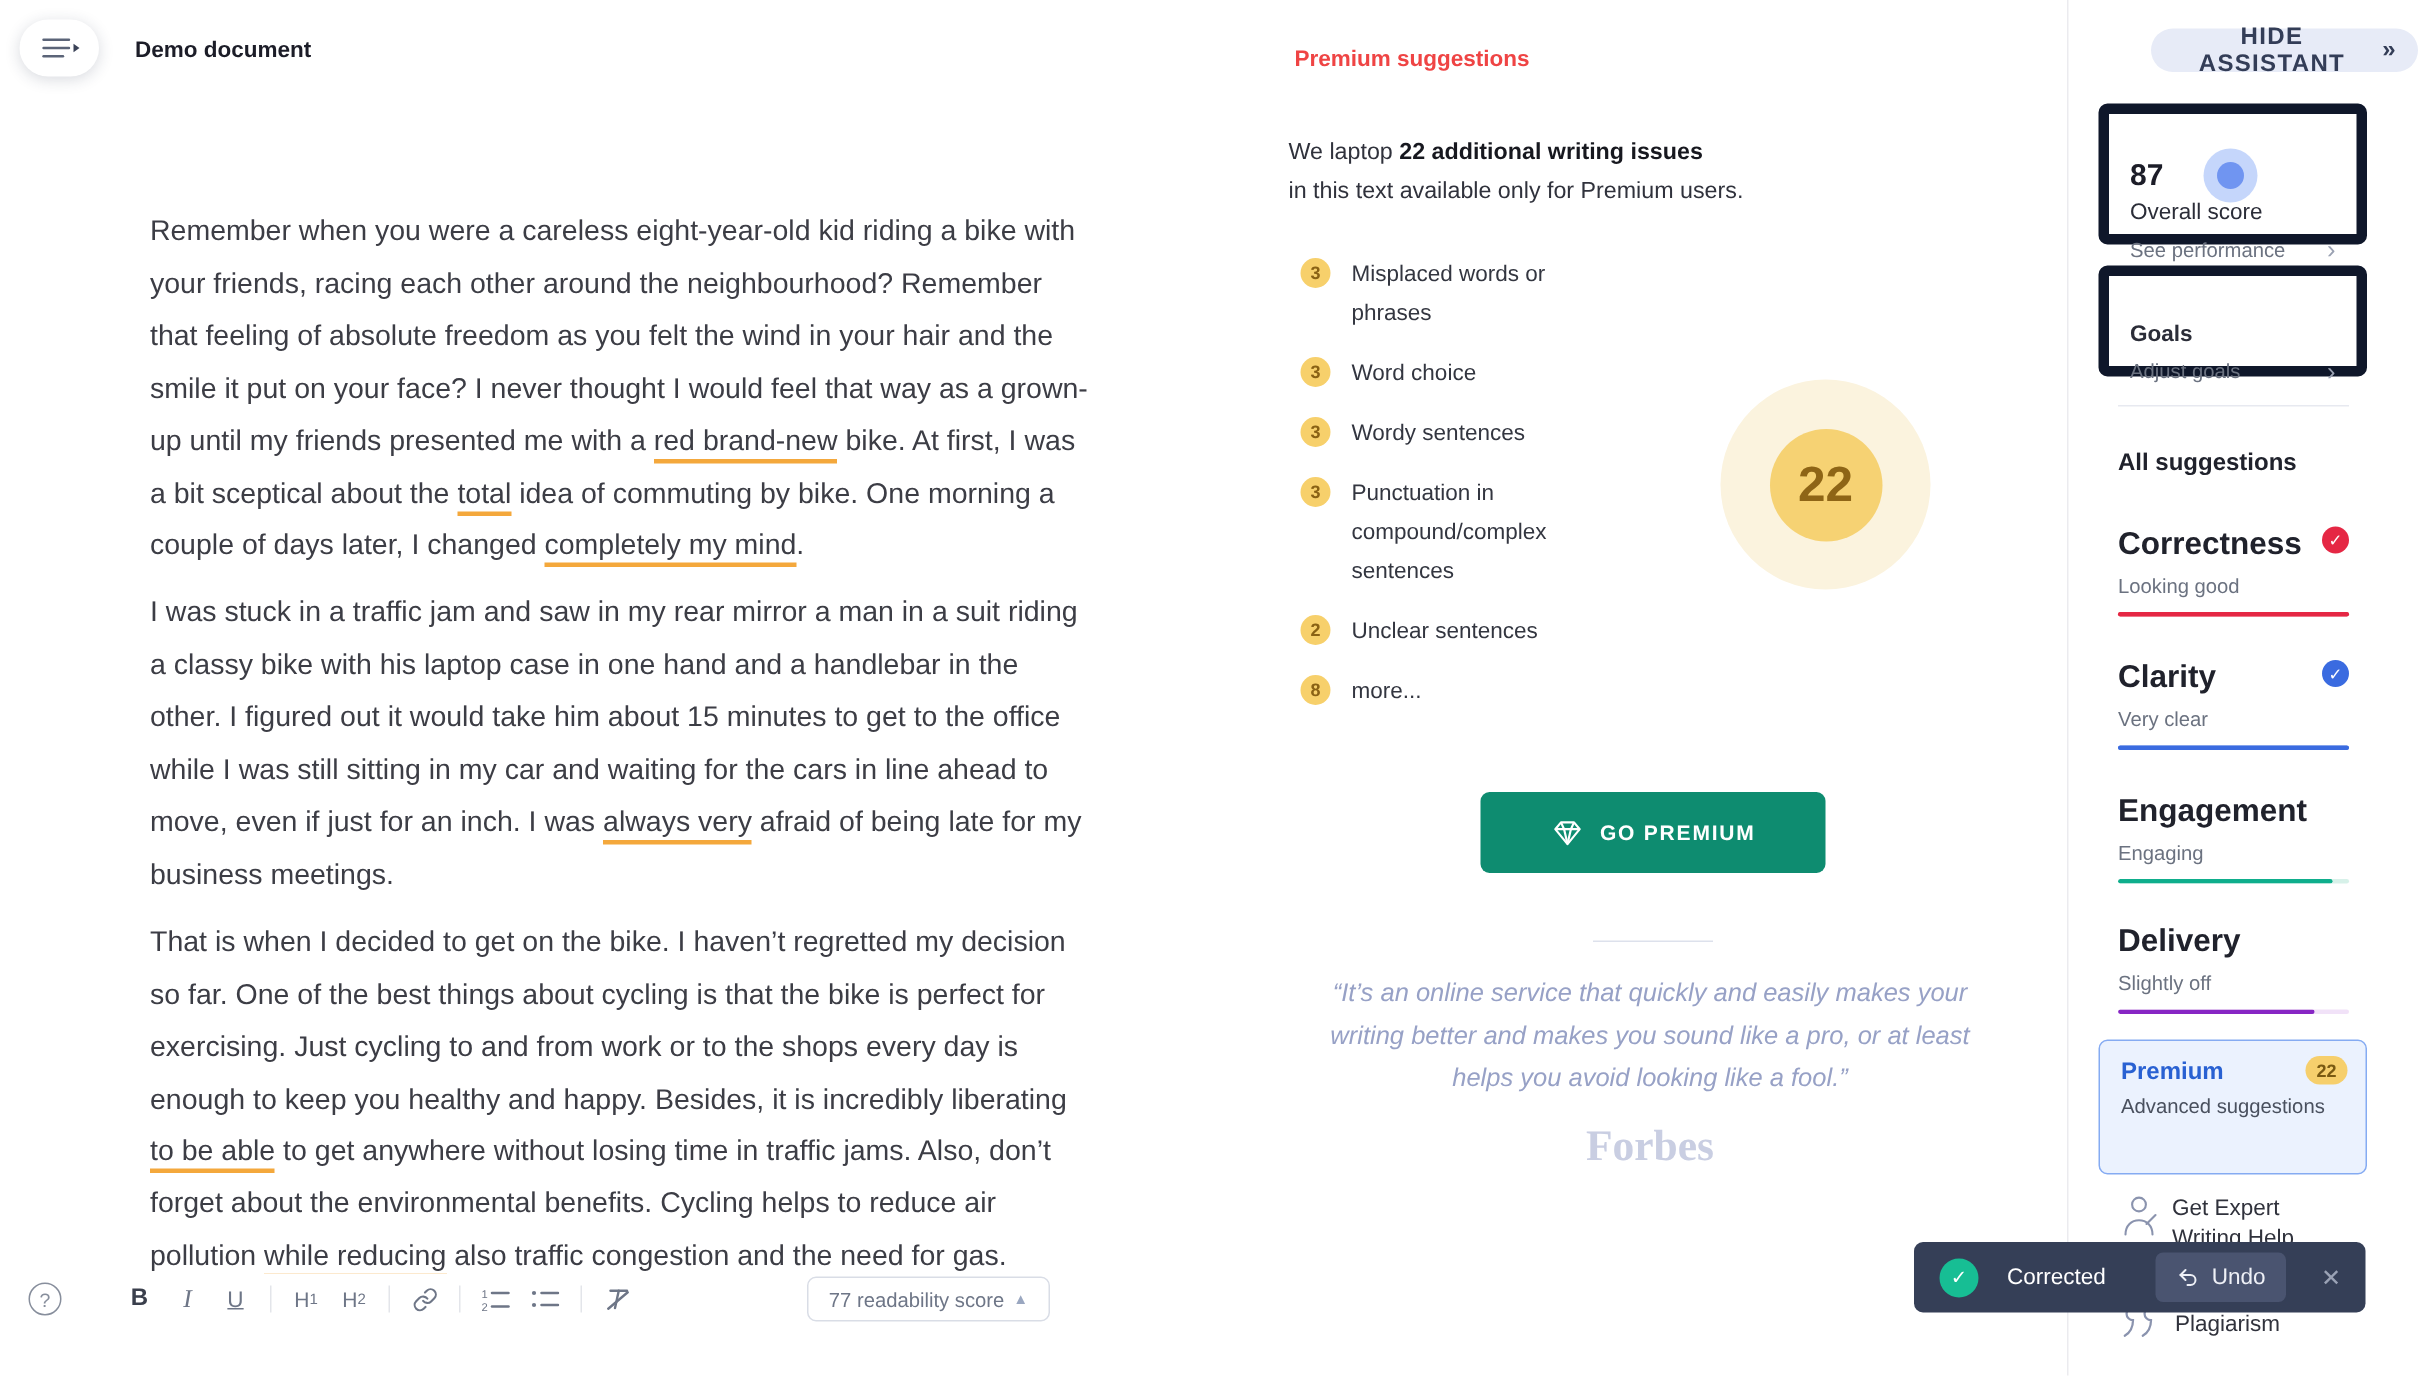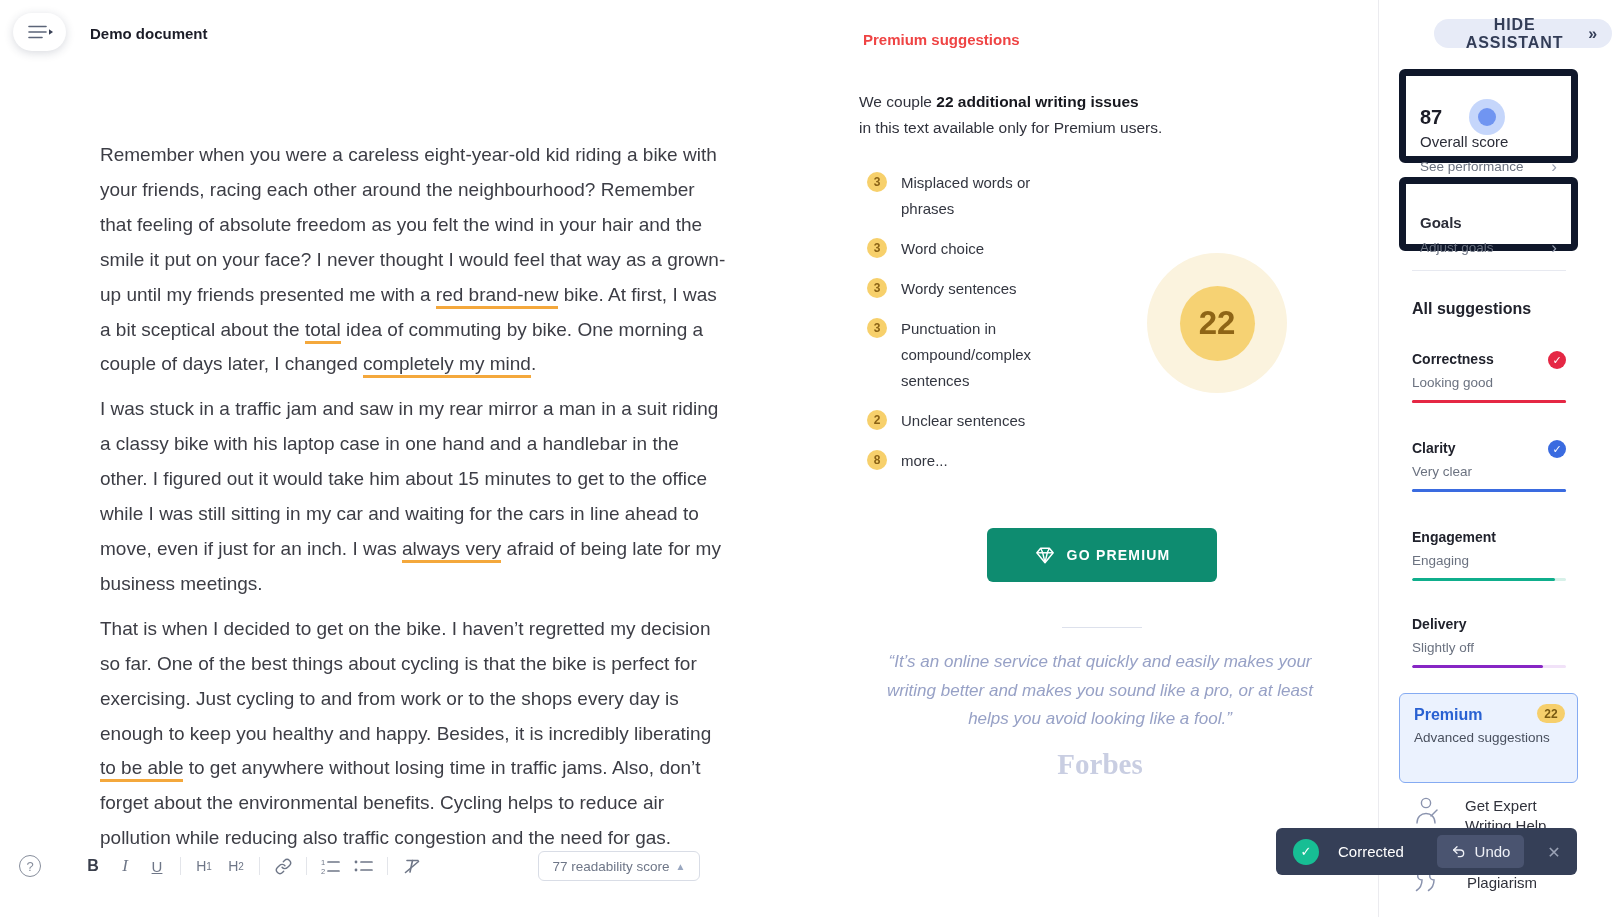--- a/index.html
+++ b/index.html
@@ -62,33 +62,33 @@
   .sb-card { left:20px; width:179px; background:#fff; border:7px solid #0f172a; border-radius:6px; padding:30px 14px; cursor:pointer; }
   .sb-card .big { font-size:20px; font-weight:700; color:#1c1d28; }
   .sb-card .mid { font-size:15px; color:#2b2d38; margin-top:4px; }
   .sb-card .link { font-size:13.5px; color:#6b7280; margin-top:8px; display:flex; justify-content:space-between; align-items:center; }
   .chev { color:#9aa1b2; font-size:17px; line-height:1; }
   .cursor-outer { left:90px; top:99px; width:36px; height:36px; border-radius:50%; background:rgba(90,138,244,.35); pointer-events:none; }
   .cursor-inner { left:99px; top:108px; width:18px; height:18px; border-radius:50%; background:rgba(55,105,235,.6); pointer-events:none; }
   .sb-divider { left:33px; top:270px; width:154px; height:1px; background:#e7e9f0; }
   .sb-head { left:33px; top:300px; font-size:16px; font-weight:600; color:#20222c; }
   .cat { left:33px; width:154px; position:absolute; cursor:pointer; }
-  .cat-title { font-size:14px; font-weight:600; color:#20222c; }
+  .cat-title { font-size:21px; font-weight:600; color:#20222c; }
   .cat-status { font-size:13.5px; color:#6b7280; margin-top:8px; }
   .cat-bar { margin-top:10px; height:3px; border-radius:2px; overflow:hidden; }
   .cat-fill { height:3px; border-radius:2px; }
   .cat-check { position:absolute; right:0; top:0; width:18px; height:18px; border-radius:50%;
     color:#fff; font-size:11px; display:flex; align-items:center; justify-content:center; }
   .premium-card { left:20px; top:693px; width:179px; height:90px; background:#ebf2fe; border:1px solid #85abf2;
     border-radius:6px; padding:12px 14px; cursor:pointer; position:absolute; }
   .premium-card .pt { font-size:16px; font-weight:700; color:#2961d2; }
   .premium-card .ps { font-size:13.5px; color:#49505e; margin-top:6px; }
   .premium-badge { position:absolute; right:12px; top:10px; min-width:28px; height:19px; padding:0 7px; border-radius:10px;
     background:#F6CF6C; color:#7a5a12; font-size:12px; font-weight:700; display:flex; align-items:center; justify-content:center; }
-  .sb-row { position:absolute; left:35px; display:flex; gap:25px; align-items:flex-start; cursor:pointer; }
+  .sb-row { position:absolute; left:35px; display:flex; gap:8px; align-items:flex-start; cursor:pointer; }
   .sb-row .lbl { font-size:15px; color:#30323c; line-height:20px; width:104px; }
 
   
   .toast { left:1276px; top:828px; width:301px; height:47px; background:#353f57; border-radius:6px; z-index:30;
     display:flex; align-items:center; }
   .toast-check { width:26px; height:26px; border-radius:50%; background:#17be94; color:#fff; font-size:13px;
     display:flex; align-items:center; justify-content:center; margin-left:17px; }
   .toast-label { color:#fff; font-size:15px; margin-left:19px; }
   .undo-btn { position:absolute; left:161px; top:7px; width:87px; height:33px; background:#4a5470; border:none; border-radius:5px;
     color:#eef0f6; font-size:15px; display:flex; align-items:center; justify-content:center; gap:8px; cursor:pointer; font-family:inherit; }
@@ -178,21 +178,21 @@
 </div>
 <div class="abs readability">
   <span>77 readability score</span>
   <span class="tri">▲</span>
 </div>
 
 <div class="abs pp-title">Premium suggestions</div>
 
 <div class="abs pp-intro">
   <div>
-    <span>We couple </span><b>22 additional writing issues</b>
+    <span>We laptop </span><b>22 additional writing issues</b>
   </div>
   <div>in this text available only for Premium users.</div>
 </div>
 
 <div class="abs issues">
     <div class="issue-row">
       <span class="issue-badge">3</span>
       <span class="issue-label">Misplaced words or phrases</span>
     </div>
     <div class="issue-row">

